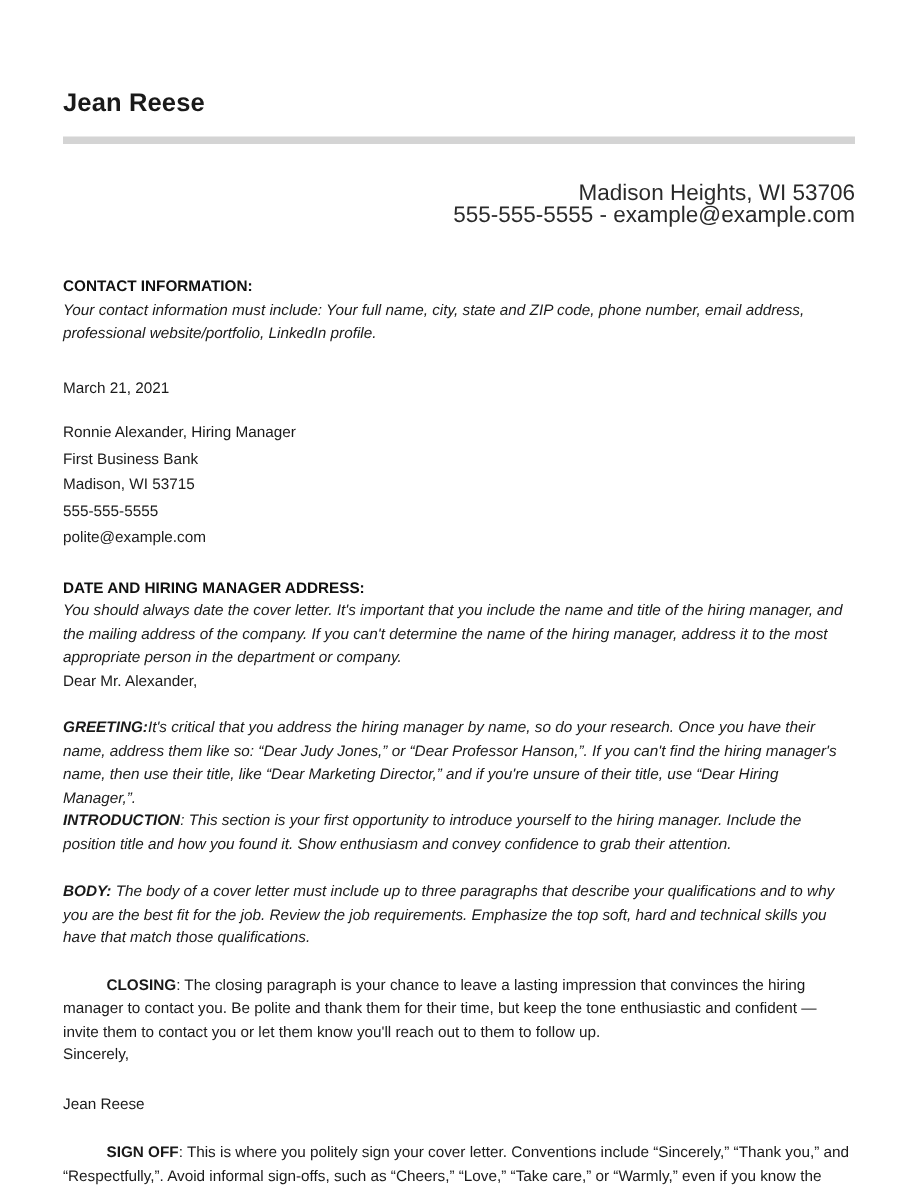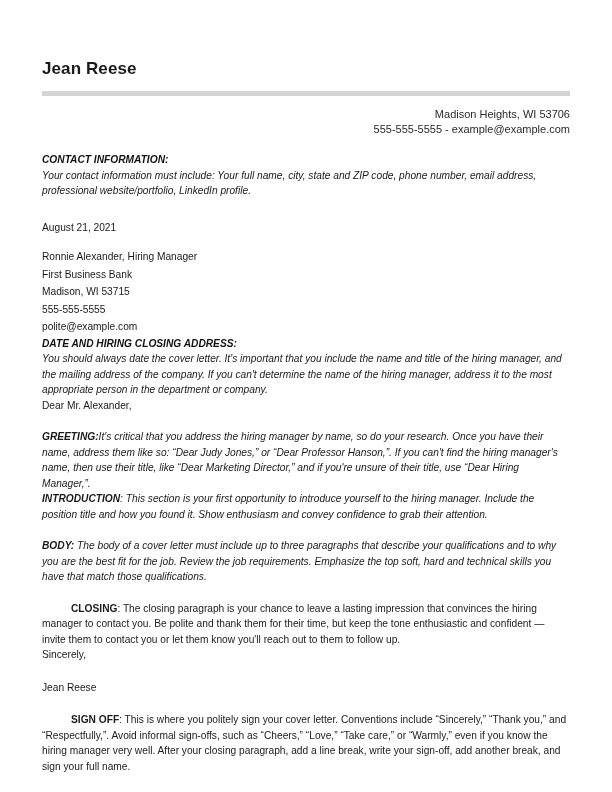--- a/index.html
+++ b/index.html
@@ -43,34 +43,34 @@
   }
 
   .divider {
     margin-top: 11px;
     height: 5px;
     background: #d4d4d4;
     width: 528px;
   }
 
   .contact-right {
-    margin-top: 11px;
+    margin-top: 26px;
     text-align: right;
-    font-size: 11px;
+    font-size: 15px;
     line-height: 14.5px;
     color: #2a2a2a;
   }
 
   
   .sec-head-italic {
     font-size: 10.2px;
     font-weight: bold;
-    font-style: italic;
     line-height: 15.5px;
     color: #111;
+    margin-top: 17px;
   }
 
   .para-italic {
     font-size: 10.2px;
     font-style: italic;
     line-height: 15.5px;
     color: #1a1a1a;
   }
 
   .para-plain {
@@ -138,33 +138,33 @@
       <div>555-555-5555 - example@example.com</div>
     </div>
 
     <div class="gap-16"></div>
 
     <div class="sec-head-italic">CONTACT INFORMATION:</div>
     <div class="para-italic">Your contact information must include: Your full name, city, state and ZIP code, phone number, email address, professional website/portfolio, LinkedIn profile.</div>
 
     <div class="gap-20"></div>
 
-    <div class="letter-line">August 21, 2021</div>
+    <div class="letter-line">March 21, 2021</div>
 
     <div class="gap-12"></div>
 
     <div>
       <div class="letter-line">Ronnie Alexander, Hiring Manager</div>
       <div class="letter-line">First Business Bank</div>
       <div class="letter-line">Madison, WI 53715</div>
       <div class="letter-line">555-555-5555</div>
       <div class="letter-line">polite@example.com</div>
     </div>
 
-    <div class="sec-head-italic">DATE AND HIRING CLOSING ADDRESS:</div>
+    <div class="sec-head-italic">DATE AND HIRING MANAGER ADDRESS:</div>
     <div class="para-italic">You should always date the cover letter. It's important that you include the name and title of the hiring manager, and the mailing address of the company. If you can't determine the name of the hiring manager, address it to the most appropriate person in the department or company.</div>
 
     <div class="para-plain">Dear Mr. Alexander,</div>
 
     <div class="gap-16"></div>
 
     <div class="para-italic"><span class="inline-head-italic">GREETING:</span><span>It's critical that you address the hiring manager by name, so do your research. Once you have their name, address them like so: “Dear Judy Jones,” or “Dear Professor Hanson,”. If you can't find the hiring manager's name, then use their title, like “Dear Marketing Director,” and if you're unsure of their title, use “Dear Hiring Manager,”.</span></div>
 
     <div class="para-italic"><span class="inline-head-italic">INTRODUCTION</span><span>: This section is your first opportunity to introduce yourself to the hiring manager. Include the position title and how you found it. Show enthusiasm and convey confidence to grab their attention.</span></div>
 

